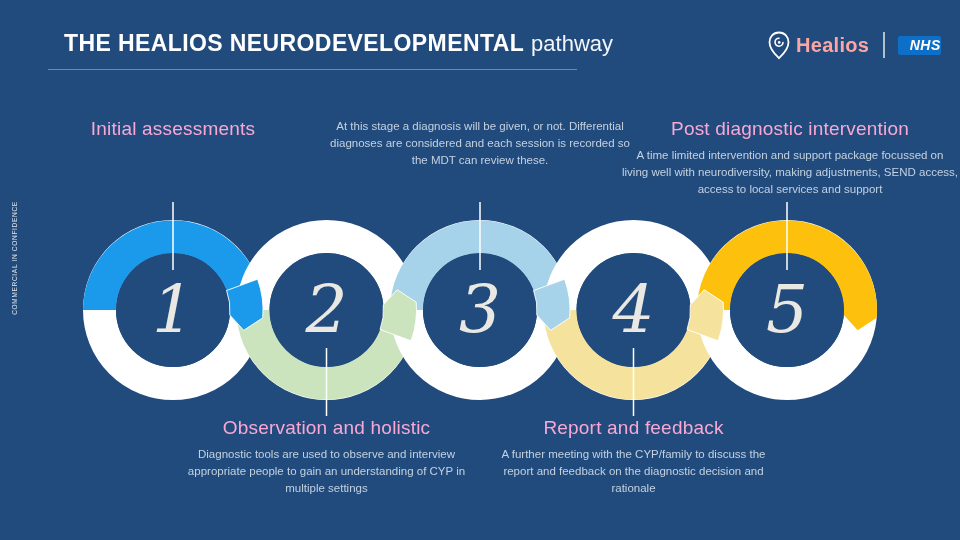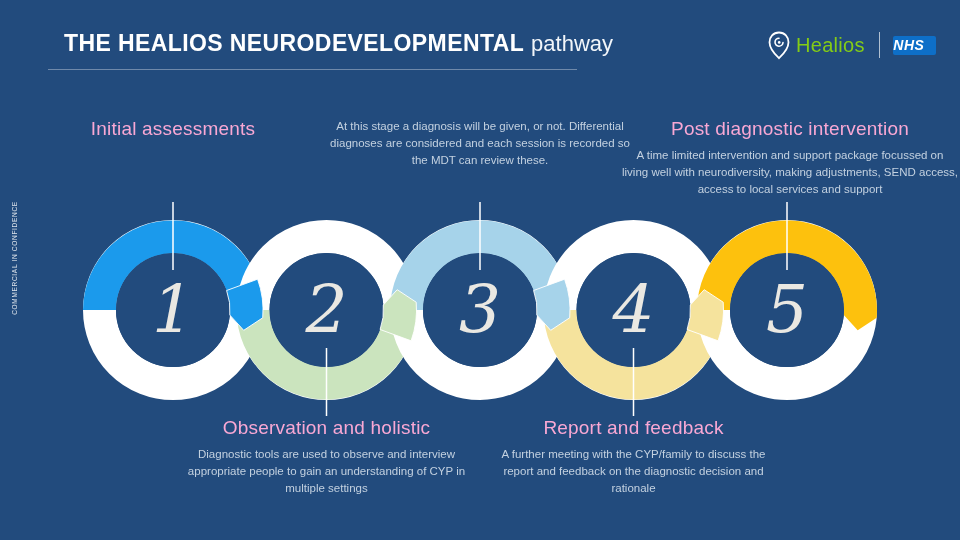--- a/index.html
+++ b/index.html
@@ -6,23 +6,23 @@
   body{
     width:960px;height:540px;position:relative;overflow:hidden;
     background:#224B7D;
     font-family:"Liberation Sans", sans-serif;
   }
   .header{position:absolute;left:64px;top:30px;white-space:nowrap;}
   .title-main{font-size:23px;font-weight:700;color:#FFFFFF;letter-spacing:.4px;}
   .title-accent{font-size:22px;font-weight:300;color:#F2F6FA;margin-left:7px;}
   .rule{position:absolute;left:48px;top:69px;width:529px;height:1px;background:rgba(255,255,255,.35);}
   .brand{position:absolute;top:30px;left:768px;height:30px;display:flex;align-items:center;}
-  .healios-word{color:#84cc16;font-size:20px;font-weight:400;margin-left:6px;letter-spacing:.3px;}
+  .healios-word{color:#fca5a5;font-size:20px;font-weight:700;margin-left:6px;letter-spacing:.3px;}
   .brand-divider{width:1.5px;height:26px;background:rgba(255,255,255,.65);margin:0 13px 0 14px;}
-  .nhs-box{width:43px;height:19px;border-radius:2px;display:flex;align-items:center;justify-content:flex-start;}
+  .nhs-box{width:43px;height:19px;border-radius:2px;display:flex;align-items:center;justify-content:flex-end;}
   .nhs-text{color:#fff;font-size:14px;font-weight:700;font-style:italic;letter-spacing:.5px;line-height:1;}
   .confidential{
     position:absolute;left:14px;top:258px;transform:translate(-50%,-50%) rotate(-90deg);
     font-size:6.5px;letter-spacing:.7px;color:rgba(255,255,255,.85);white-space:nowrap;text-transform:uppercase;
   }
   .diagram{position:absolute;left:0;top:0;}
   .num{
     font-family:"DejaVu Serif", serif;font-style:italic;
     font-size:66px;fill:#EAE8E2;text-anchor:middle;
   }

